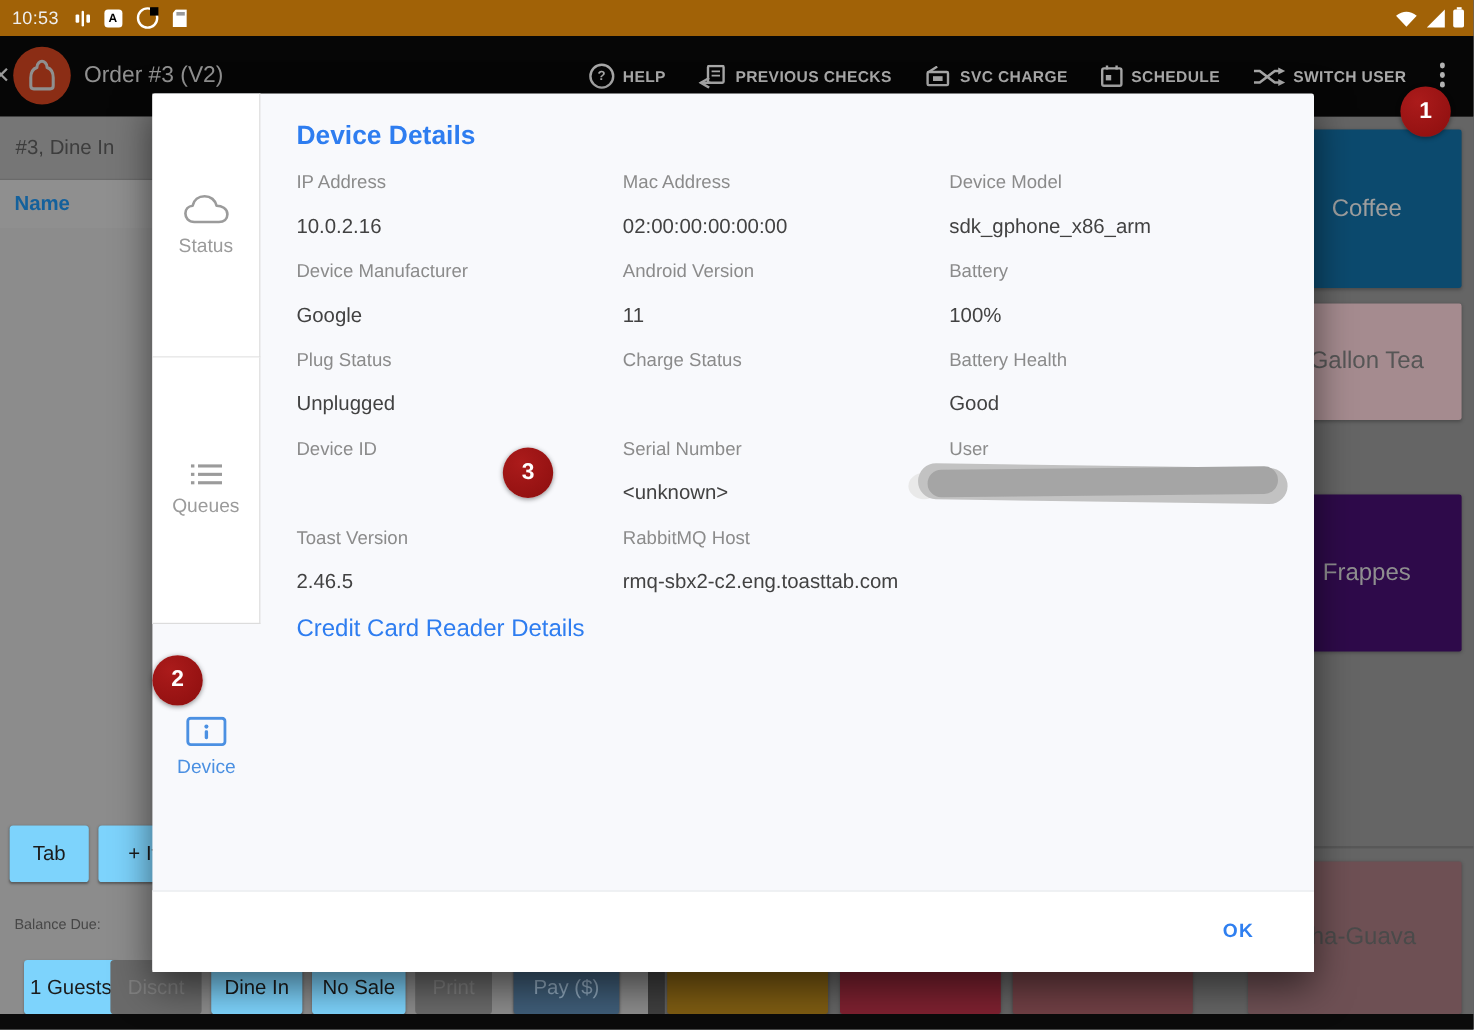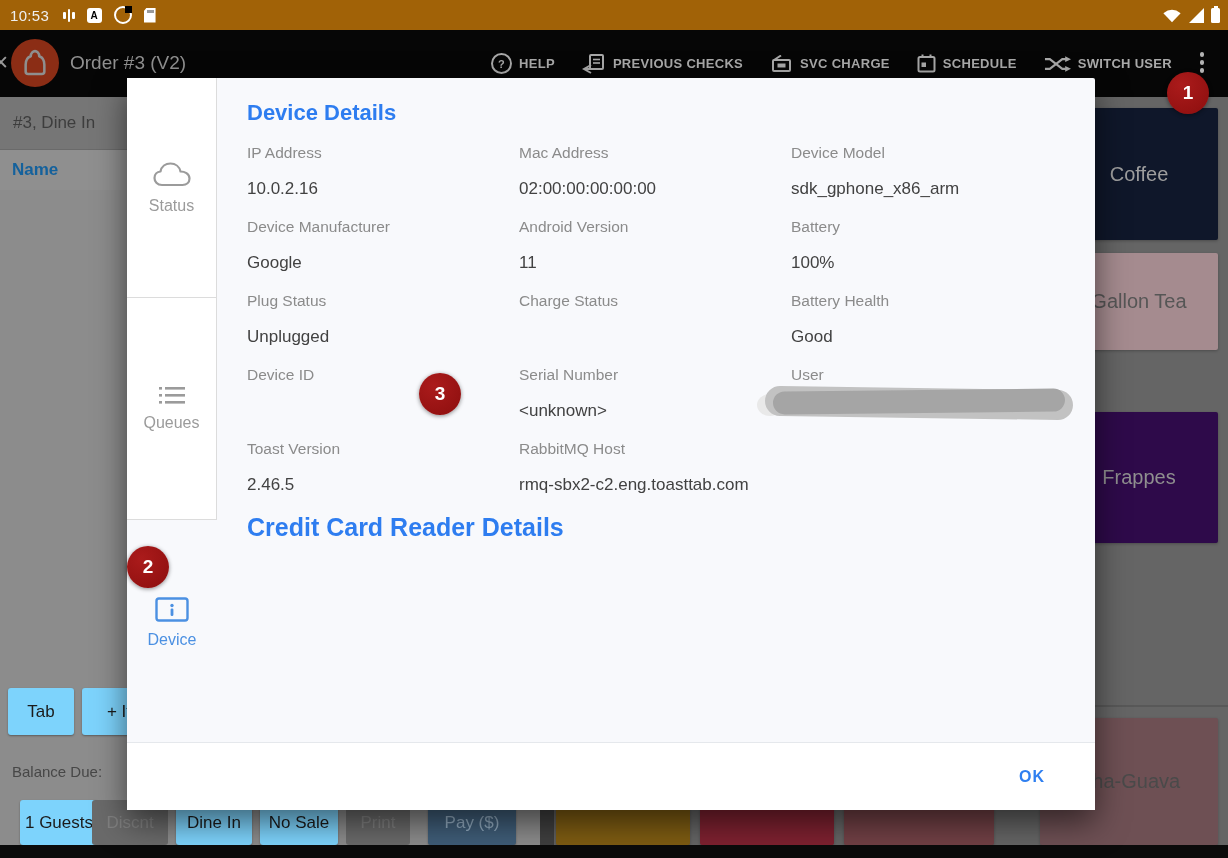--- a/index.html
+++ b/index.html
@@ -48,37 +48,37 @@
   .order-panel{position:absolute;top:97px;left:0;width:540px;bottom:13px;background:#8c8c8c;z-index:1}
   .op-header{position:absolute;top:0;left:0;right:0;height:53px;background:#767676;
     display:flex;align-items:center;padding-left:13px;font-size:17px;color:#3d3d3d;
     border-bottom:1px solid #6a6a6a;box-sizing:border-box}
   .op-namerow{position:absolute;top:53px;left:0;right:0;height:40px;background:#8f8f8f;
     display:flex;align-items:center;padding-left:12px;font-size:17px;font-weight:bold;color:#14619c}
   .op-btn{position:absolute;background:#7dd3fc;border-radius:3px;color:#1b1b1b;font-size:17px;
     display:flex;align-items:center;justify-content:center;box-shadow:0 1px 2px rgba(0,0,0,.35);cursor:pointer}
   .op-btn.disabled{background:#6a6a6a;color:#818181;box-shadow:none}
   .op-btn.pay{background:#3f5d78;color:#92abc0}
-  .balance-due{position:absolute;left:12px;top:666px;font-size:15px;color:#474747}
+  .balance-due{position:absolute;left:12px;top:666px;font-size:12px;color:#474747}
   .menu-area{position:absolute;top:97px;left:540px;right:0;bottom:13px;background:#656565;
     border-left:14px solid #3f3f3f;z-index:1}
   .menu-divider{position:absolute;left:554px;right:0;top:705px;height:2px;background:#585858;z-index:2}
   .tile{position:absolute;z-index:2;border-radius:2px;display:flex;align-items:center;
     justify-content:center;font-size:20px;cursor:pointer;box-shadow:0 1px 3px rgba(0,0,0,.25)}
   .bottom-strip{position:absolute;left:0;right:0;bottom:0;height:13px;background:#0b0b0b;z-index:3}
 
   
   .dialog{position:absolute;left:127px;top:78px;width:968px;height:732px;background:#f8f9fc;
     border-radius:2px;box-shadow:0 12px 32px rgba(0,0,0,.55);z-index:10}
   .tabcell{position:absolute;left:0;width:90px;background:#fff;border-right:1px solid #dcdcdc;
     border-bottom:1px solid #dcdcdc;box-sizing:border-box;display:flex;flex-direction:column;
     align-items:center;justify-content:center;gap:9px;color:#9b9b9b;font-size:16px;cursor:pointer}
   .tabcell.selected{background:transparent;border:none;color:#4b90e2}
   .dlg-title{position:absolute;left:120px;top:22px;font-size:22px;font-weight:bold;color:#2e7df0}
-  .cc-title{position:absolute;left:120px;top:435px;font-size:25px;font-weight:bold;color:#2e7df0}
+  .cc-title{position:absolute;left:120px;top:435px;font-size:20px;font-weight:normal;color:#2e7df0}
   .fields{position:absolute;left:120px;top:66px;display:grid;
     grid-template-columns:272px 272px 272px;grid-auto-rows:74px}
   .field{position:relative}
   .flabel{font-size:15.5px;color:#8b8b8b}
   .fvalue{font-size:17px;color:#424242;font-weight:normal;margin-top:17px}
   .scrib-light{position:absolute;left:-26px;top:22px;width:308px;height:30px;background:#c2c2c2;
     border-radius:15px;transform:rotate(.8deg)}
   .scrib-dark{position:absolute;left:-18px;top:24px;width:292px;height:23px;background:#a5a5a5;
     border-radius:12px;transform:rotate(-.6deg)}
   .scrib-blob{position:absolute;left:-34px;top:28px;width:26px;height:22px;background:#e9e9e9;
@@ -196,21 +196,21 @@
   <div class="op-btn disabled" style="left:92px;top:703px;width:76px;height:45px">Discnt</div>
   <div class="op-btn" style="left:176px;top:703px;width:76px;height:45px">Dine In</div>
   <div class="op-btn" style="left:260px;top:703px;width:78px;height:45px">No Sale</div>
   <div class="op-btn disabled" style="left:346px;top:703px;width:64px;height:45px">Print</div>
   <div class="op-btn pay" style="left:428px;top:703px;width:88px;height:45px">Pay ($)</div>
 </div>
 
 <div class="menu-area"></div>
 <div class="menu-divider"></div>
 
-<div class="tile" style="left: 1060px; top: 108px; width: 158px; height: 132px; background-color: #0f172a; color: rgb(158, 158, 158);">
+<div class="tile" style="left: 1060px; top: 108px; width: 158px; height: 132px; background-color: #0c4a6e; color: rgb(158, 158, 158);">
   <span>Coffee</span>
 </div>
 <div class="tile" style="left: 1060px; top: 253px; width: 158px; height: 97px; background-color: rgb(165, 139, 143); color: rgb(86, 86, 86);">
   <span>Gallon Tea</span>
 </div>
 <div class="tile" style="left: 1060px; top: 412px; width: 158px; height: 131px; background-color: rgb(46, 10, 74); color: rgb(143, 143, 143);">
   <span>Frappes</span>
 </div>
 <div class="tile" style="left: 1040px; top: 718px; width: 178px; height: 127px; background-color: rgb(110, 80, 84); color: rgb(74, 74, 74);">
   <span>Cha-Guava</span>

